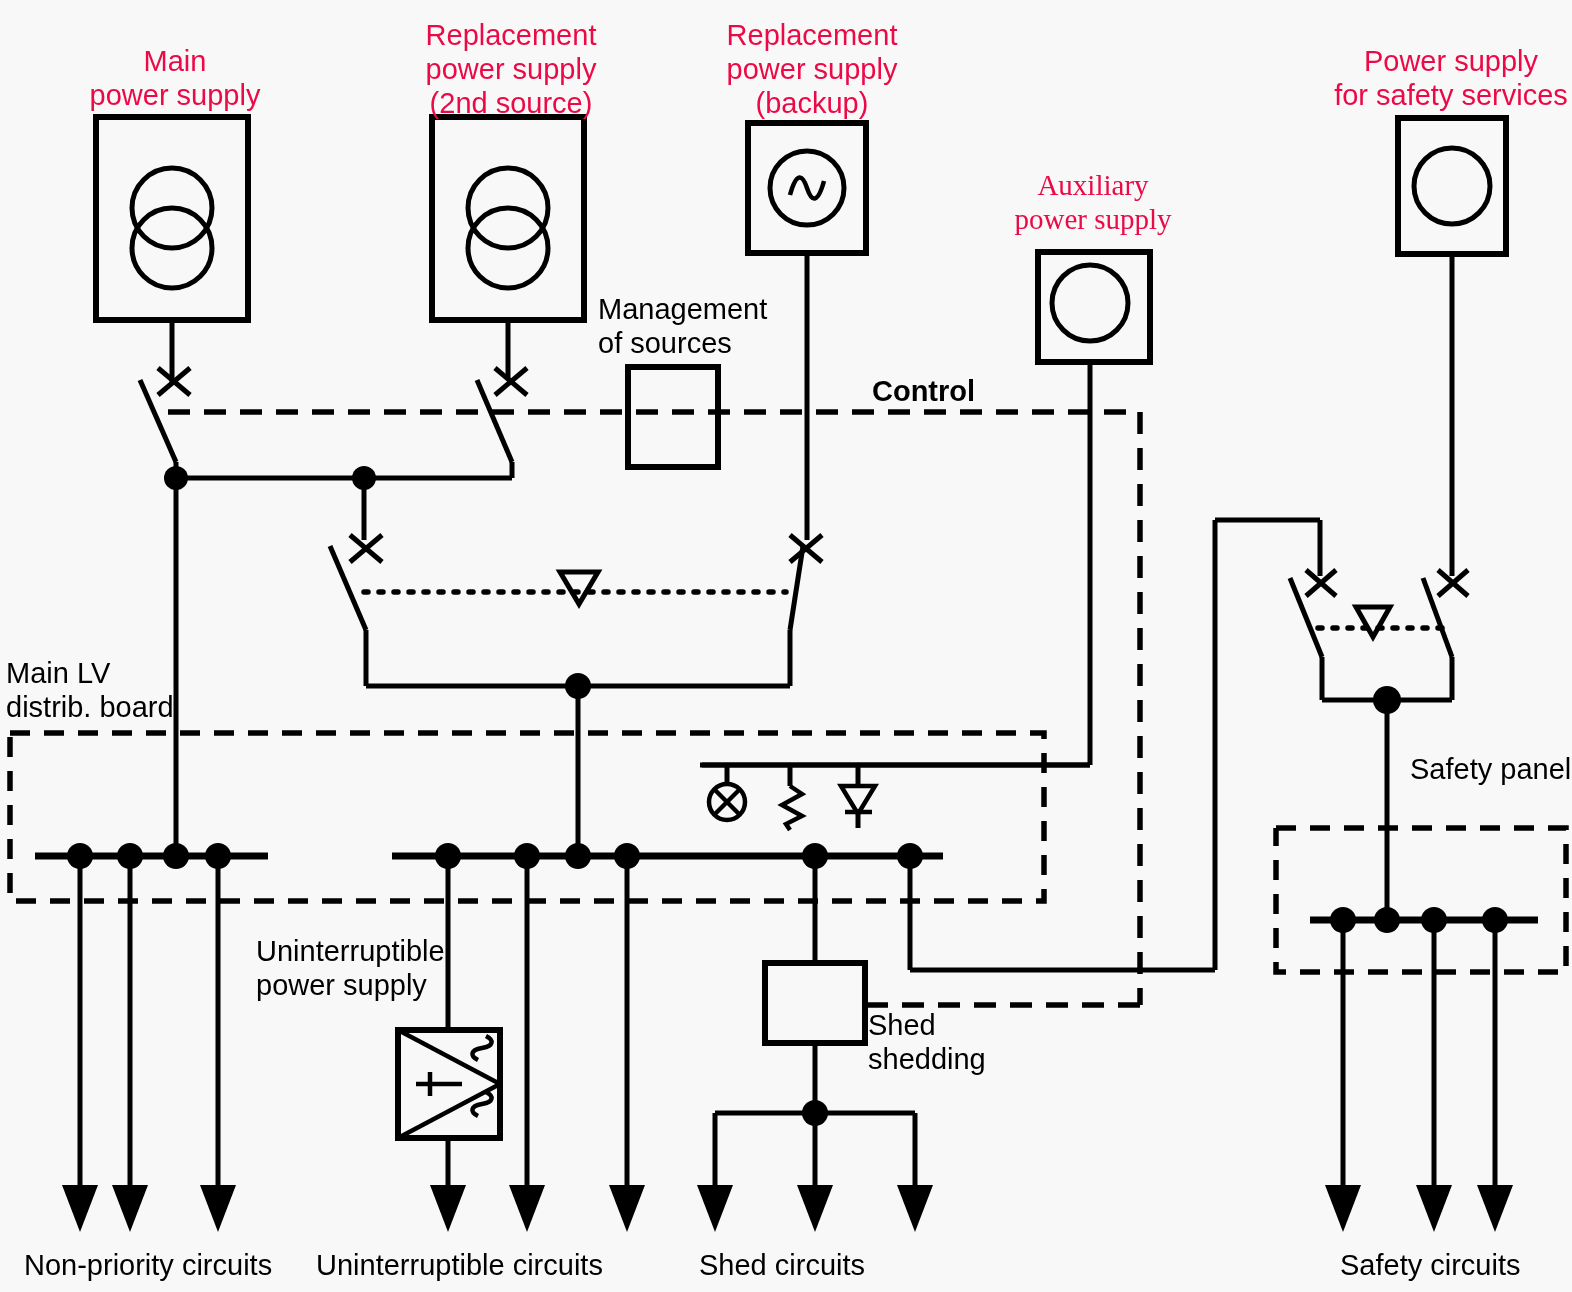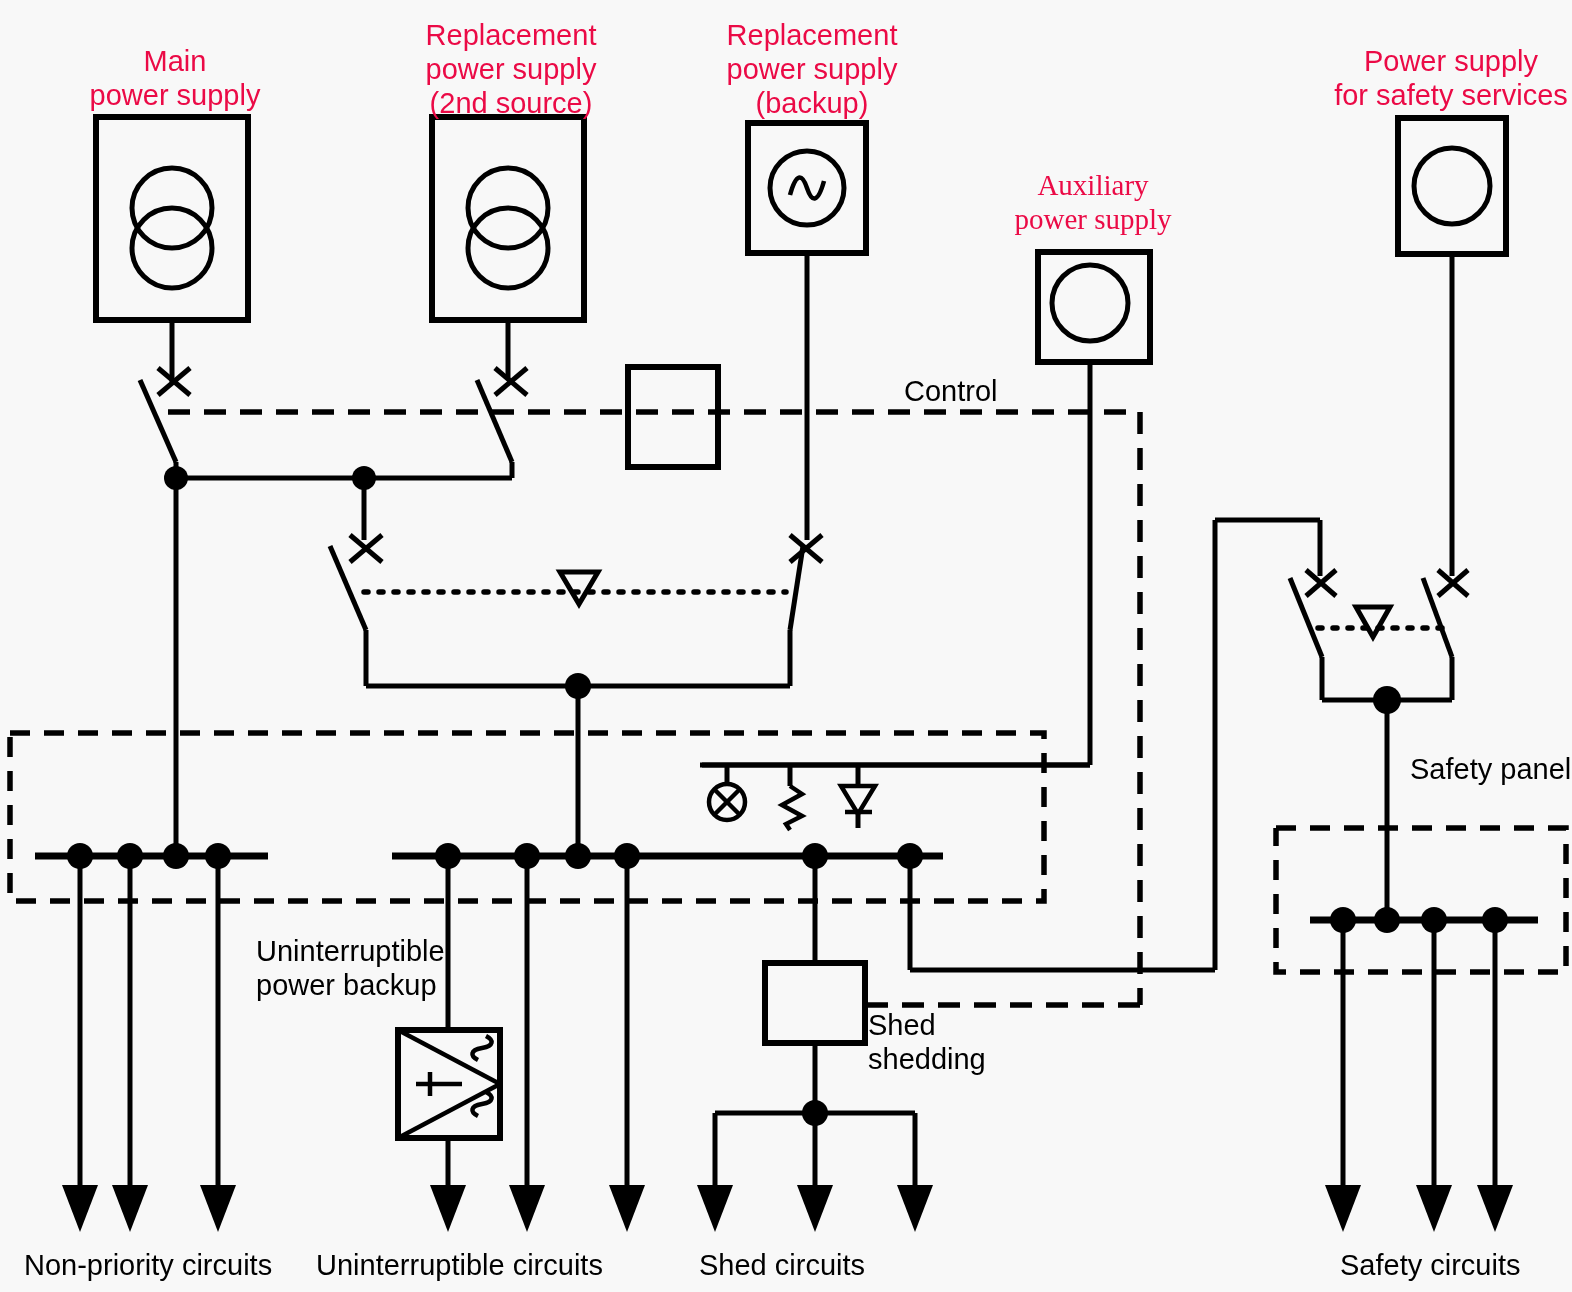--- a/index.html
+++ b/index.html
@@ -301,28 +301,32 @@
   <div class="lbl red center" style="left:700px; top:18px; width:224px;">Replacement
 power supply
 (backup)</div>
 
   <div class="lbl red center" style="left:990px; top:168px; width:206px;font-family:Liberation Serif, serif;">Auxiliary
 power supply</div>
 
   <div class="lbl red center" style="left:1326px; top:44px; width:250px;">Power supply
 for safety services</div>
 
-
-  <div class="lbl left" style="left:904px; top:374px; width:140px;">Control</div>
-
+  <div class="lbl left" style="left:598px; top:292px; width:240px;">Management
+of sources</div>
+
+  <div class="lbl left" style="left:872px; top:374px; width:140px;font-weight:bold;">Control</div>
+
+  <div class="lbl left" style="left:6px; top:656px; width:230px;">Main LV
+distrib. board</div>
 
   <div class="lbl left" style="left:1410px; top:752px; width:230px;">Safety panel</div>
 
   <div class="lbl left" style="left:256px; top:934px; width:300px;">Uninterruptible
-power backup</div>
+power supply</div>
 
   <div class="lbl left" style="left:868px; top:1008px; width:200px;">Shed
 shedding</div>
 
   <div class="lbl left" style="left:316px; top:1248px; width:340px;">Uninterruptible circuits</div>
 
   <div class="lbl left" style="left:24px; top:1248px; width:300px;">Non-priority circuits</div>
 
   <div class="lbl left" style="left:699px; top:1248px; width:260px;">Shed circuits</div>
 

